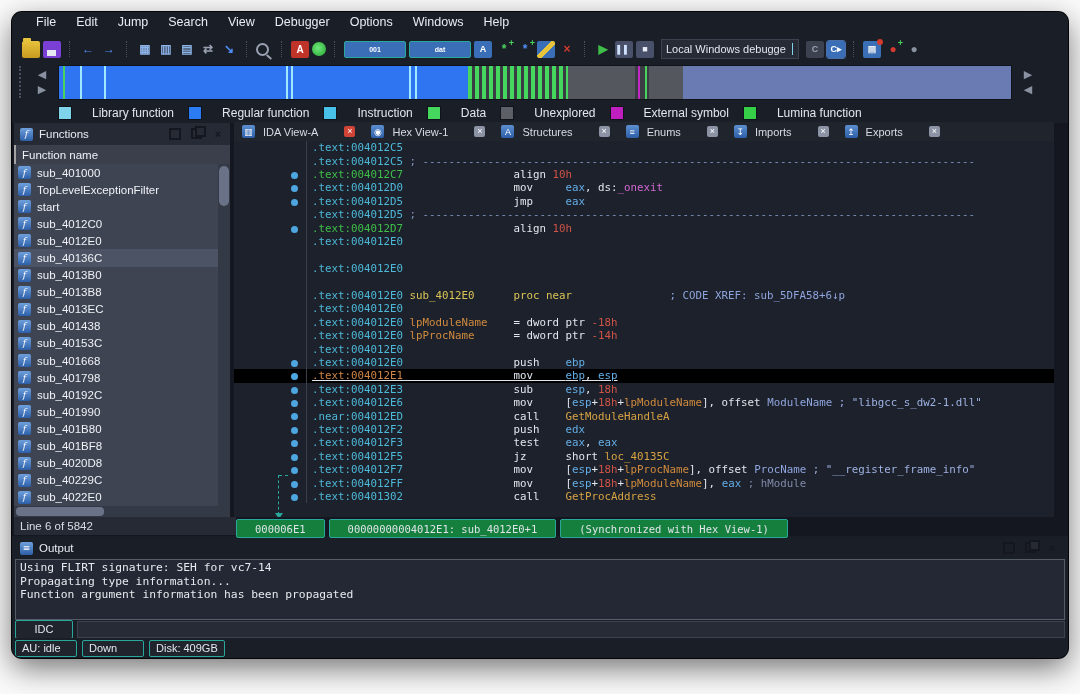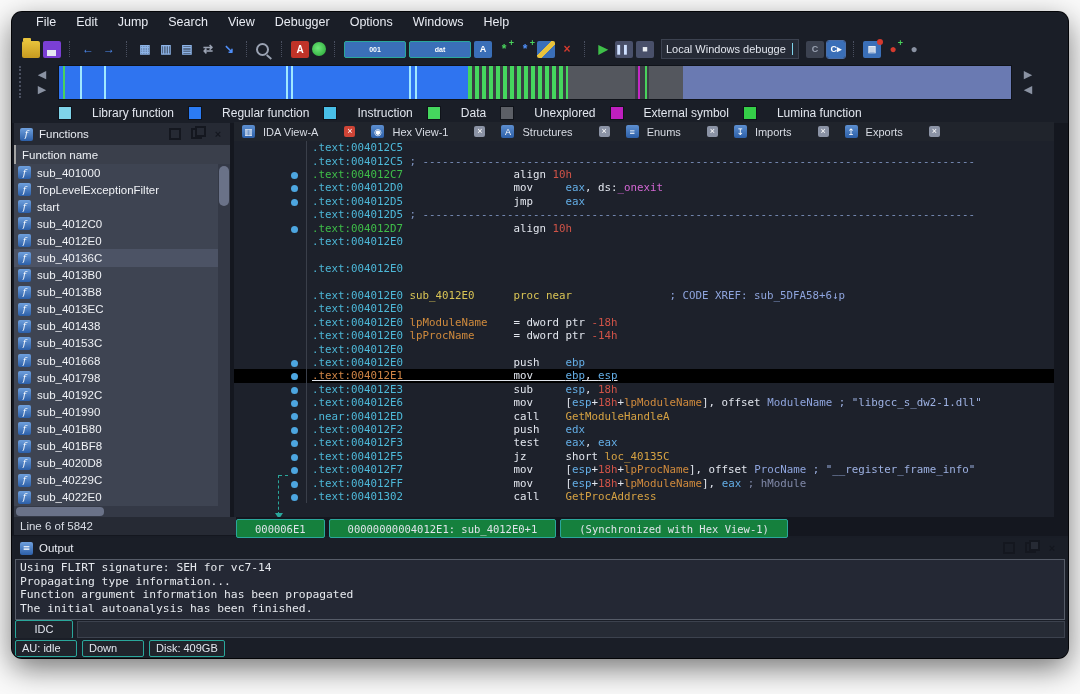--- a/index.html
+++ b/index.html
@@ -400,21 +400,20 @@
       <span class="win-btns">
         <span class="win-btn maxi" data-name="maximize-panel-icon"></span>
         <span class="win-btn float" data-name="float-panel-icon"></span>
         <span class="win-btn" data-name="close-panel-icon">×</span>
       </span>
     </div>
     <div class="out-log" id="outlog" data-name="output-log">
         <div data-name="output-log-line">Using FLIRT signature: SEH for vc7-14</div>
         <div data-name="output-log-line">Propagating type information...</div>
         <div data-name="output-log-line">Function argument information has been propagated</div>
-        <div data-name="output-log-line">The initial autoanalysis has been finished.</div>
       </div>
     <div class="idc-row" data-name="idc-row">
       <div class="idc-btn" data-name="idc-button">IDC</div>
       <div class="idc-input" data-name="idc-input"></div>
     </div>
   </div>
 
   <div class="statusbar" id="statusbar" data-name="statusbar">
       <span class="chip" data-name="status-chip">AU: idle</span>
       <span class="chip" data-name="status-chip">Down</span>

